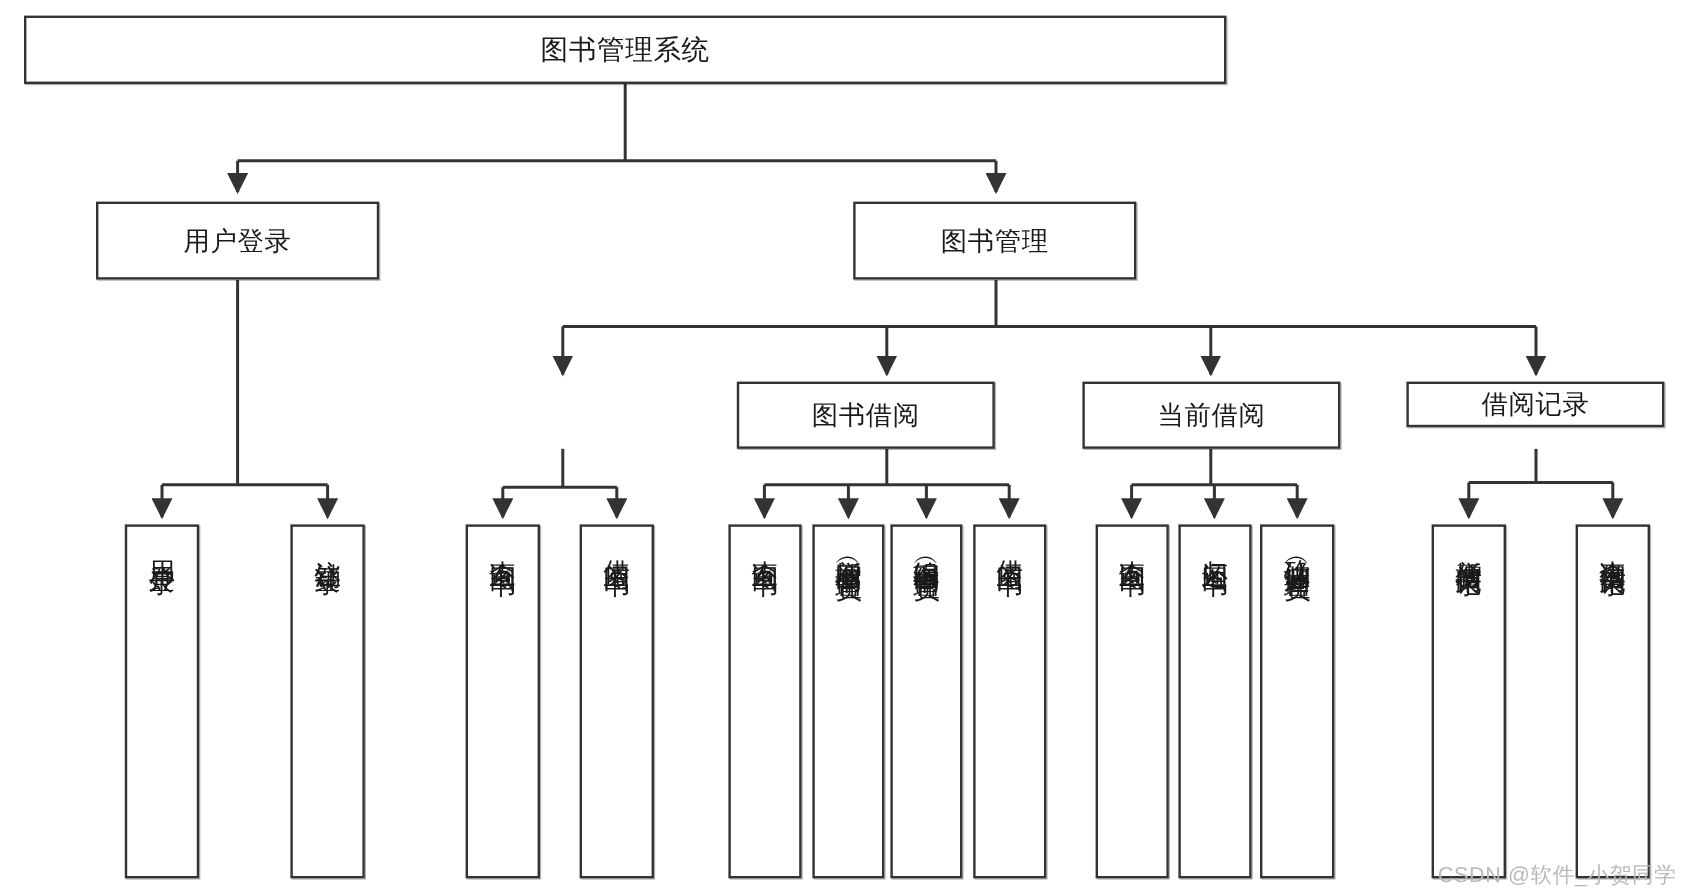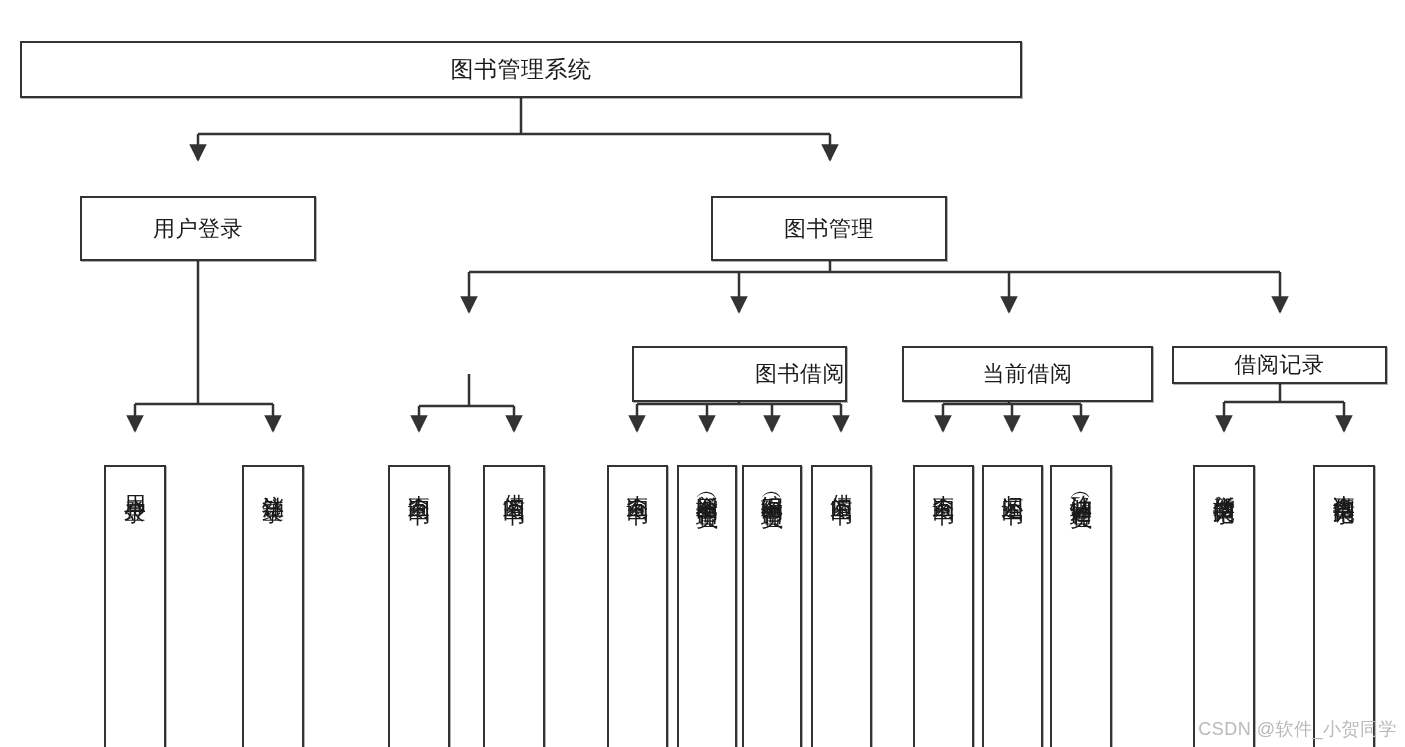--- a/index.html
+++ b/index.html
@@ -27,21 +27,20 @@
     position: absolute;
     box-sizing: border-box;
     background: #ffffff;
     border: 2px solid #333333;
     box-shadow: 1px 1px 0 rgba(0,0,0,0.30);
     display: flex;
     align-items: center;
     justify-content: center;
     color: #1a1a1a;
     z-index: 2;
-    margin-top: 28px;
   }
   .node-label {
     display: block;
     text-align: center;
     line-height: 1.15;
     white-space: nowrap;
   }
   
   .node.h .node-label {
     font-size: 22px;
@@ -139,24 +138,24 @@
     <span class="node-label">图书管理系统</span>
   </div>
 
   <div class="node h" style="left:80px; top:168px; width:236px; height:65px;">
     <span class="node-label">用户登录</span>
   </div>
   <div class="node h" style="left:711px; top:168px; width:236px; height:65px;">
     <span class="node-label">图书管理</span>
   </div>
 
-  <div class="node h" style="left:632px; top:318px; width:215px; height:56px;justify-content:flex-end;">
+  <div class="node h" style="left:614px; top:318px; width:215px; height:56px;">
     <span class="node-label">图书借阅</span>
   </div>
-  <div class="node h" style="left:902px; top:318px; width:251px; height:56px;">
+  <div class="node h" style="left:902px; top:318px; width:215px; height:56px;">
     <span class="node-label">当前借阅</span>
   </div>
   <div class="node h" style="left:1172px; top:318px; width:215px; height:38px;">
     <span class="node-label">借阅记录</span>
   </div>
 
   <div class="node v" style="left:104px; top:437px; width:62px; height:295px;">
     <span class="node-label">用户登录</span>
   </div>
   <div class="node v" style="left:242px; top:437px; width:62px; height:295px;">

